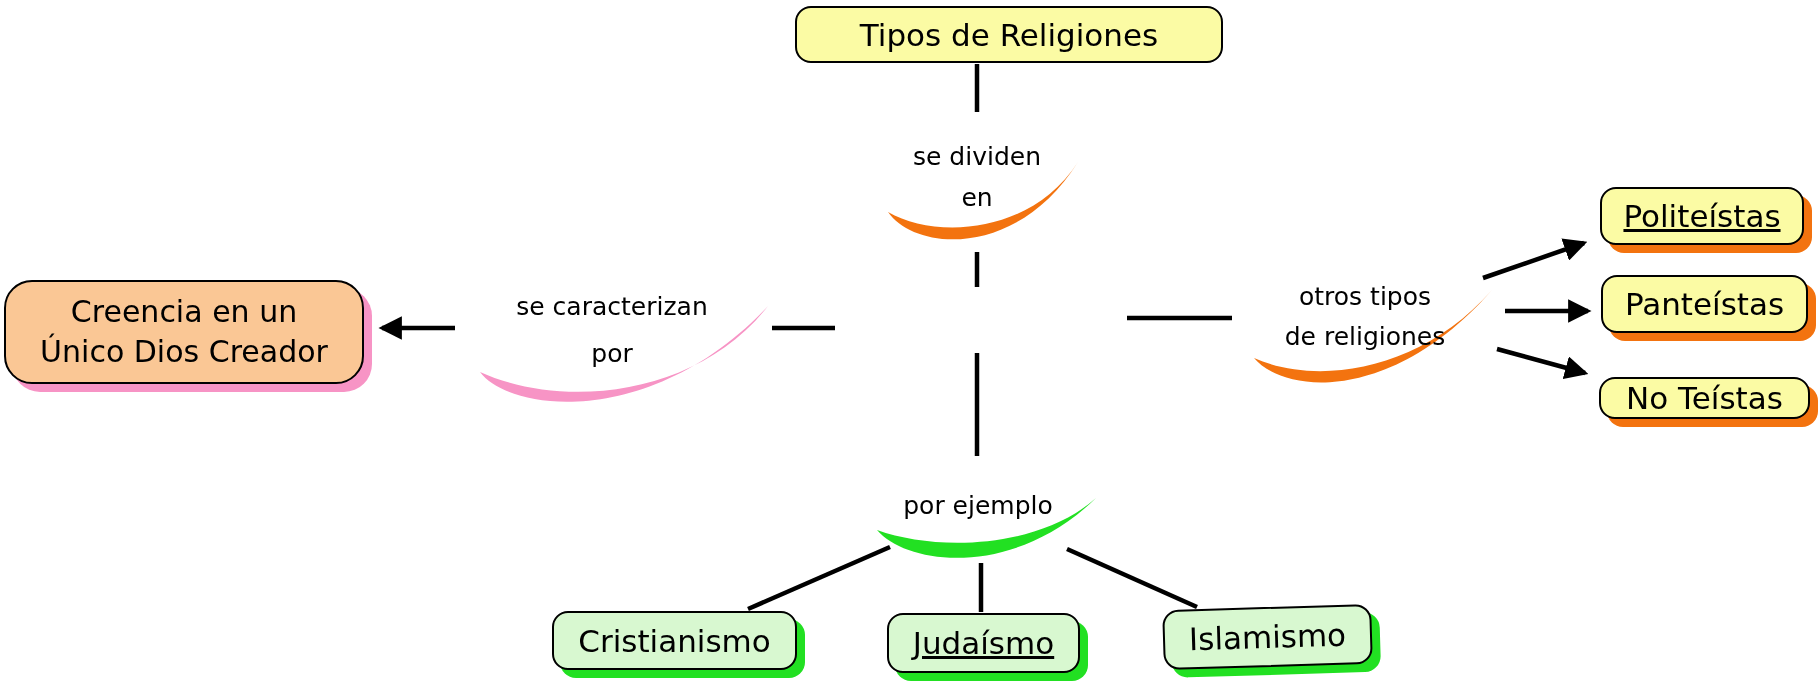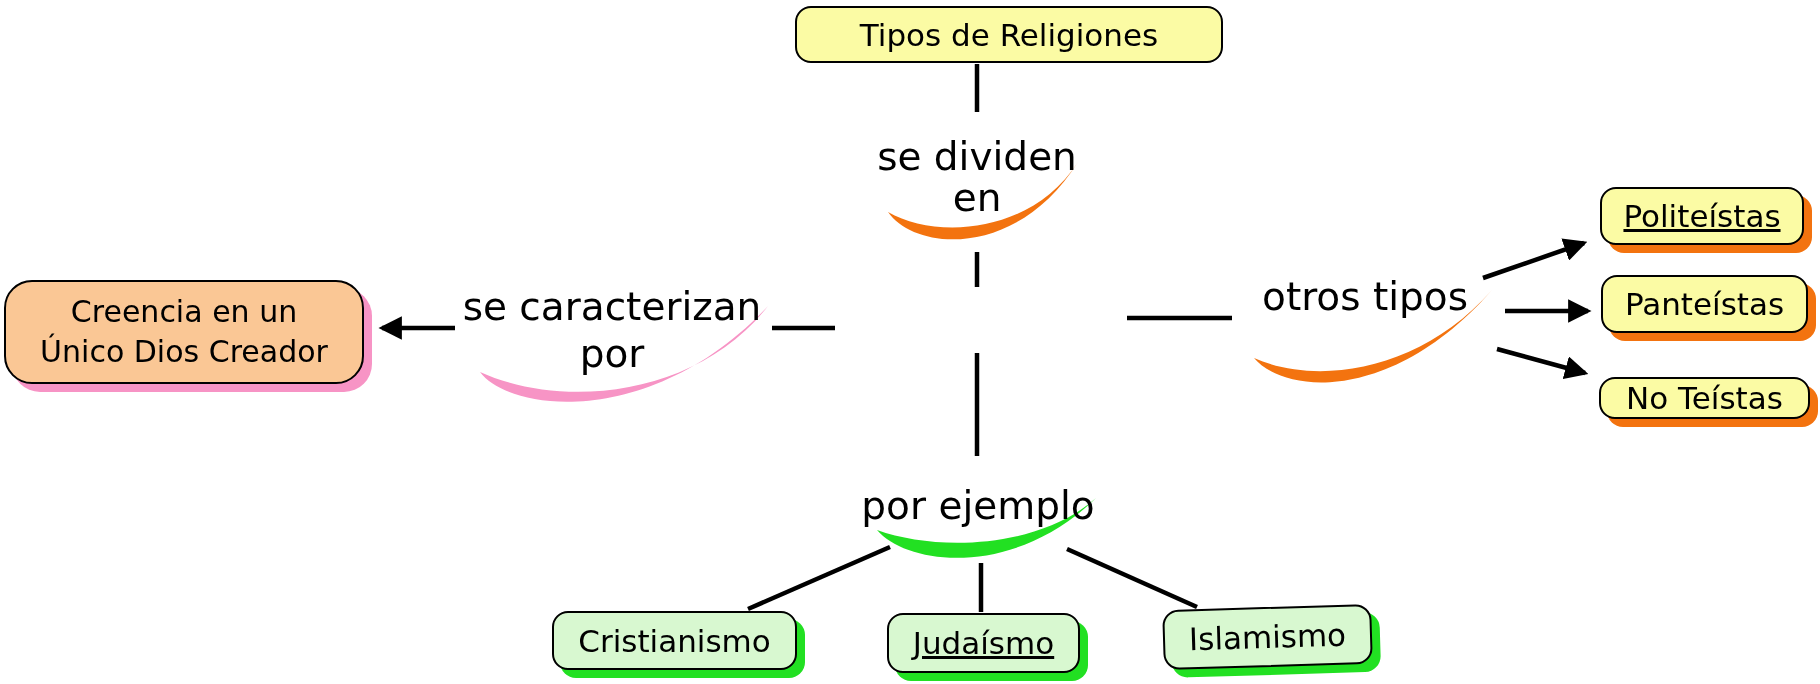--- a/index.html
+++ b/index.html
@@ -52,21 +52,21 @@
     cursor:default;
   }
   .node.yellow{background:var(--node-yellow);box-shadow:8px 8px 0 0 var(--shadow-orange);}
   .node.yellow.no-shadow{box-shadow:none;}
   .node.peach{background:var(--node-peach);box-shadow:8px 8px 0 0 var(--shadow-pink);}
   .node.green{background:var(--node-green);box-shadow:8px 8px 0 0 var(--shadow-green);}
   .node .two-line{line-height:40px;}
   .link-label{
     position:absolute;
     text-align:center;
-    font-size:39px;
+    font-size:25px;
     white-space:nowrap;
     transform:translateX(-50%);
   }
   .link-label span{display:block;}
 
   
   #node-tipos{left:795px;top:6px;width:428px;height:57px;justify-content:center;}
   #node-monoteistas{left:835px;top:287px;width:284px;height:66px;}
   #node-creencia{left:4px;top:280px;width:360px;height:104px;font-size:30px;border-radius:28px;}
   #node-politeistas{left:1600px;top:187px;width:204px;height:58px;text-decoration:underline;}
@@ -154,19 +154,20 @@
     <span>en</span>
   </div>
 
   <div class="link-label" id="link-se-caracterizan">
     <span>se caracterizan</span>
     <span>por</span>
   </div>
 
   <div class="link-label" id="link-otros-tipos">
     <span>otros tipos</span>
+    <span>de religiones</span>
   </div>
 
   <div class="link-label" id="link-por-ejemplo">
     <span>por ejemplo</span>
   </div>
 
 </div>
 
 </body></html>

